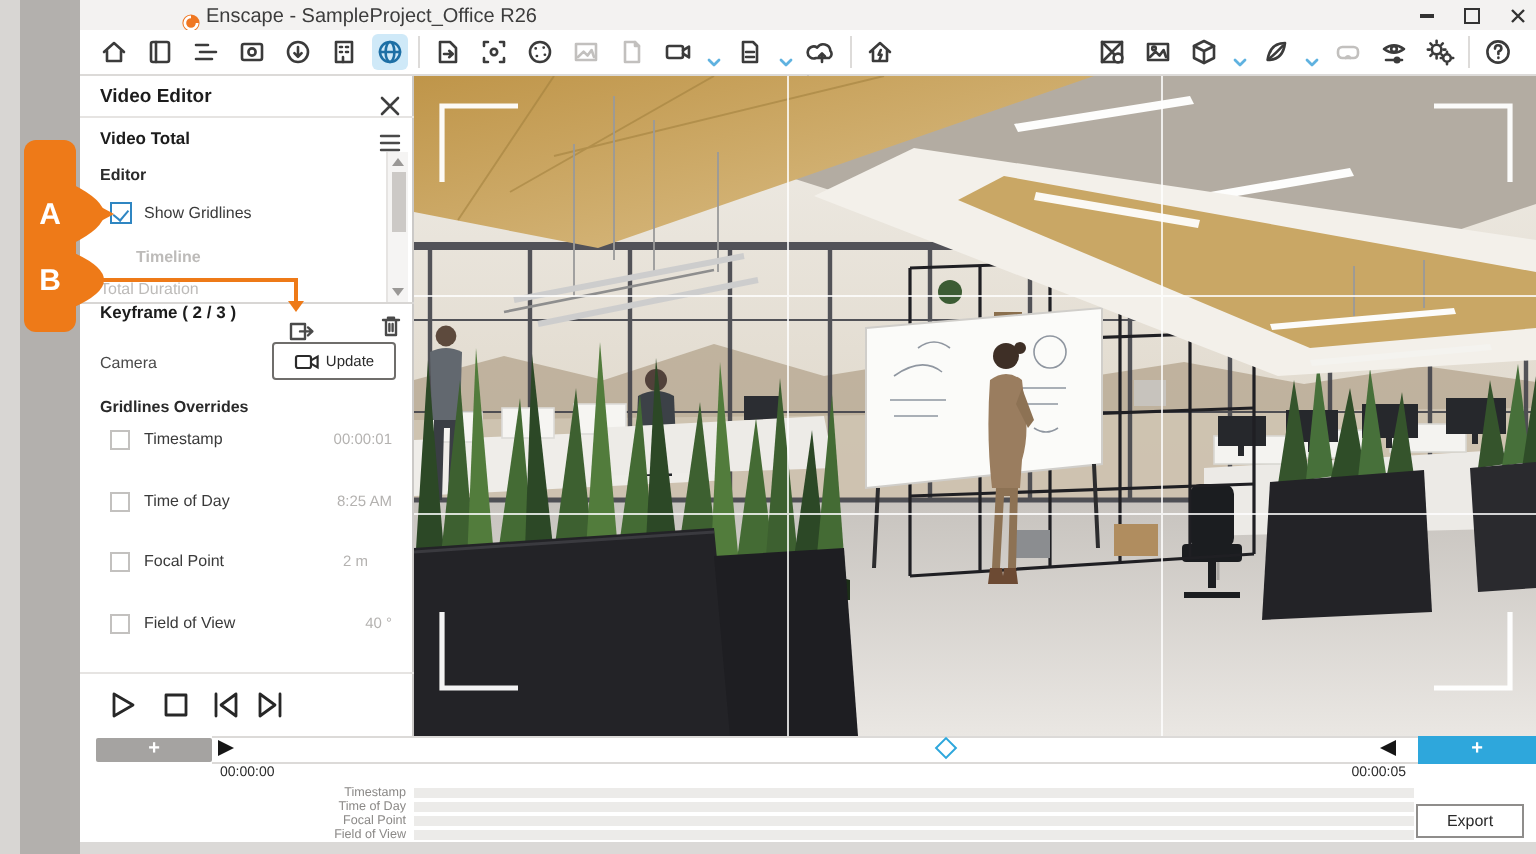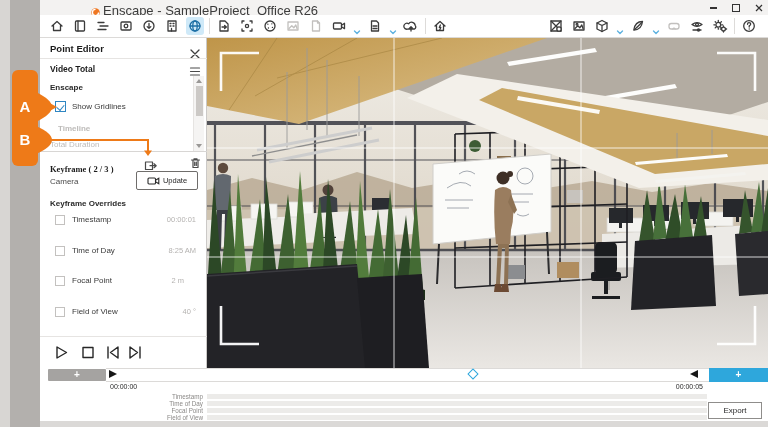--- a/index.html
+++ b/index.html
@@ -2,21 +2,21 @@
 <html><head>
 <meta charset="utf-8">
 <style>
   html,body{margin:0;padding:0;background:#d8d6d3;font-family:"Liberation Sans",sans-serif;}
   #root{position:relative;width:768px;height:427px;overflow:hidden;background:#d8d6d3;}
   .abs{position:absolute;}
   
   #gray-strip{left:10px;top:0;width:30px;height:427px;background:#b3b0ad;}
   #app{left:40px;top:0;width:728px;height:427px;background:#fff;}
   #titlebar{left:40px;top:0;width:728px;height:15px;background:#f3f2f1;border-bottom:1px solid #e3e1df;}
-  #title-text{left:103px;top:3px;font-size:13px;color:#3c3c3c;}
+  #title-text{left:103px;top:3px;font-size:10px;color:#3c3c3c;}
   .winbtn{top:4px;width:14px;height:8px;display:flex;align-items:center;justify-content:center;cursor:default;}
   #win-min-bar{width:7px;height:1.5px;background:#333;}
   #win-max-box{width:6px;height:6px;border:1.2px solid #333;}
   
   #toolbar{left:40px;top:15px;width:728px;height:23px;background:#fff;border-bottom:1px solid #dcdad8;display:flex;align-items:center;padding:0 10px 0 8px;box-sizing:border-box;gap:5px;}
   .tbtn{width:18px;height:18px;display:flex;align-items:center;justify-content:center;border-radius:3px;flex:0 0 auto;}
   .tbtn svg{display:block;}
   .tbtn svg *{stroke:#3b3b3b;fill:none;stroke-width:1.3;stroke-linecap:round;stroke-linejoin:round;}
   .tbtn.dis svg *{stroke:#c2c0be;}
   .tbtn.active{background:#cfe9f8;}
@@ -454,65 +454,65 @@
 
     <g stroke="#ffffff" stroke-width="2.6" fill="none" opacity=".95">
       <path d="M14,53 V15 H52"></path>
         <path d="M510,15 H548 V53"></path>
         <path d="M14,268 V306 H52"></path>
         <path d="M548,268 V306 H510"></path>
     </g>
   </svg>
 
   <div class="abs" id="panel">
-    <div class="ptxt h1" style="left:10px;top:5px;">Point Editor</div>
+    <div class="ptxt h1" style="left:10px;top:5px;">Video Editor</div>
     <div class="abs" style="left:150px;top:7px;">
       <svg width="10" height="10">
           <path d="M1,1 L9,9 M9,1 L1,9" stroke="#3f3f3f" stroke-width="1.3" stroke-linecap="round"></path>
         </svg>
     </div>
     <div class="pdiv" style="top:20px;"></div>
     <div class="ptxt h2" style="left:10px;top:26px;">Video Total</div>
     <div class="abs picon" style="left:149px;top:28px;">
       <svg width="12" height="11">
           <path d="M1.5,2 H10.5 M1.5,5.5 H10.5 M1.5,9 H10.5"></path>
         </svg>
     </div>
-    <div class="ptxt h3" style="left:10px;top:45px;">Enscape</div>
+    <div class="ptxt h3" style="left:10px;top:45px;">Editor</div>
     <div class="cb checked" style="left:15px;top:63px;width:11px;height:11px;"></div>
     <div class="ptxt lbl" style="left:32px;top:64px;">Show Gridlines</div>
-    <div class="ptxt h3 dim" style="left:18px;top:86px;">Timeline</div>
+    <div class="ptxt h3 dim" style="left:28px;top:86px;">Timeline</div>
     <div class="ptxt lbl dim" style="left:10px;top:102px;">Total Duration</div>
     <div class="abs" id="scrollbar">
       <div class="abs sarrow" id="sb-up"></div>
       <div class="abs" id="scroll-thumb"></div>
       <div class="abs sarrow" id="sb-down"></div>
     </div>
     <div class="pdiv" style="top:113px;background:#d8d6d4;"></div>
-    <div class="ptxt h2" style="left:10px;top:126px;font-family:Liberation Serif, serif;">Keyframe ( 2 / 3 )</div>
+    <div class="ptxt h2" style="left:10px;top:113px;">Keyframe ( 2 / 3 )</div>
     <div class="abs picon" style="left:104px;top:120px;">
       <svg width="14" height="13">
           <rect x="1.5" y="4" width="7" height="7.5"></rect>
           <path d="M6,7.7 H12 M10,5.7 L12.2,7.7 L10,9.7"></path>
         </svg>
     </div>
     <div class="abs picon" style="left:149px;top:118px;">
       <svg width="13" height="13">
           <path d="M2.5,4 H10.5 M4,4 V11.5 H9 V4 M5,4 V2.8 H8 V4 M5.7,6 V9.5 M7.3,6 V9.5"></path>
         </svg>
     </div>
     <div class="ptxt lbl" style="left:10px;top:139px;color:#4a4a4a;">Camera</div>
     <div class="abs" id="update-btn">
       <svg width="13" height="10">
           <rect x="1" y="2" width="7.5" height="6" rx="1" stroke="#2a2a2a" fill="none" stroke-width="1.1"></rect>
           <path d="M8.5,4.2 L11.8,2.3 V7.7 L8.5,5.8" stroke="#2a2a2a" fill="none" stroke-width="1.1"></path>
         </svg>
       <span>Update</span>
     </div>
-    <div class="ptxt h3" style="left:10px;top:161px;">Keyframe Overrides</div>
+    <div class="ptxt h3" style="left:10px;top:161px;">Gridlines Overrides</div>
 
     <div class="cb" style="left:15px;top:177px;"></div>
     <div class="ptxt lbl" style="left:32px;top:177px;">Timestamp</div>
     <div class="ptxt val" style="right:10px;top:177px;">00:00:01</div>
 
     <div class="cb" style="left:15px;top:208px;"></div>
     <div class="ptxt lbl" style="left:32px;top:208px;">Time of Day</div>
     <div class="ptxt val" style="right:10px;top:208px;">8:25 AM</div>
 
     <div class="cb" style="left:15px;top:238px;"></div>

